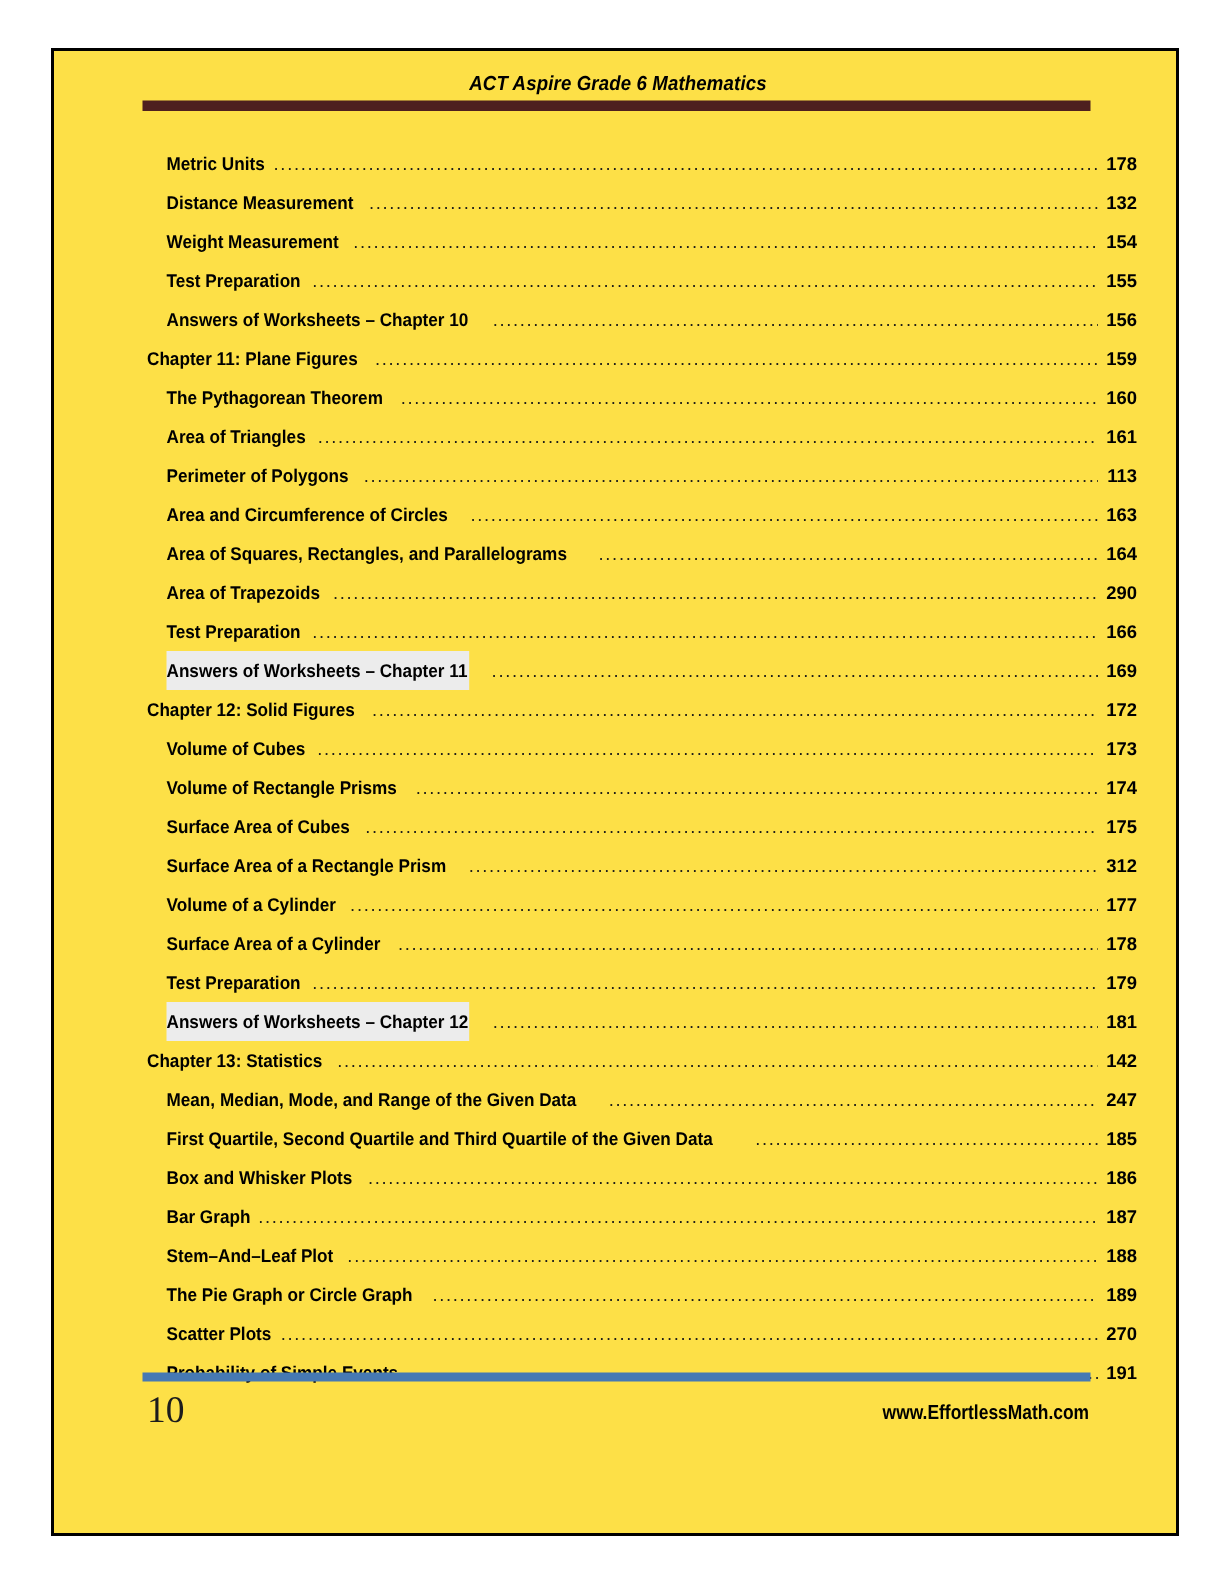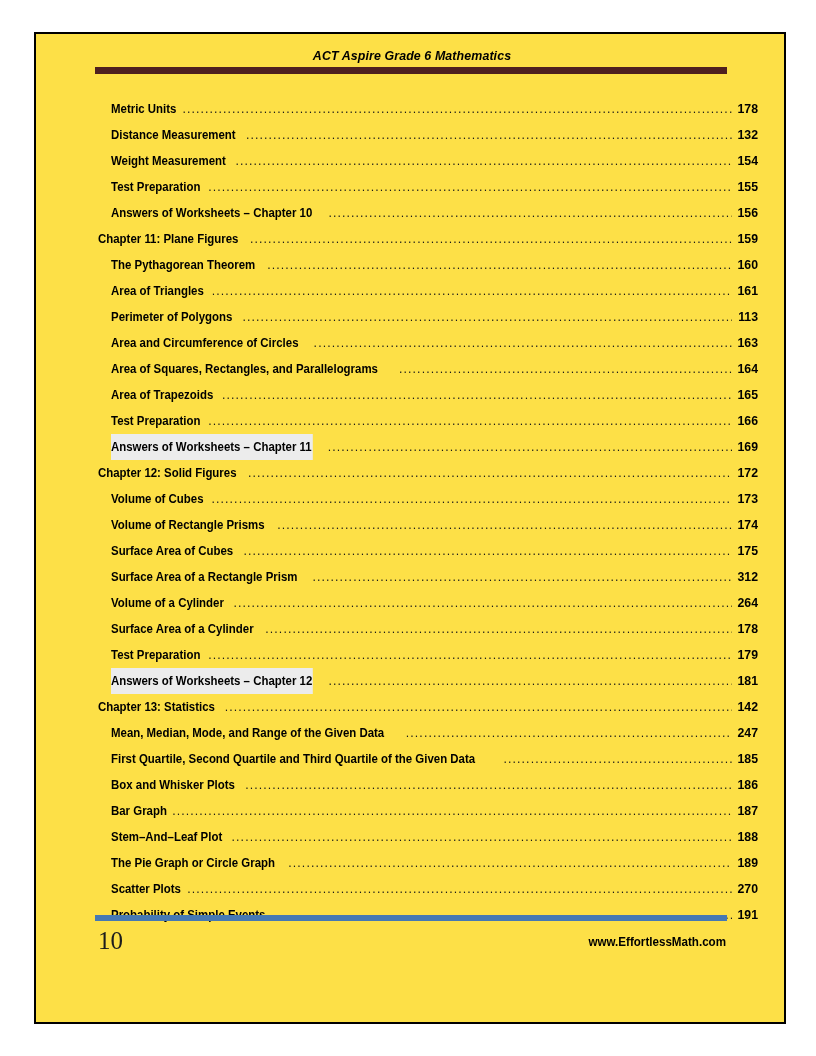--- a/index.html
+++ b/index.html
@@ -235,21 +235,21 @@
         <div class="toc-inner">
           <span class="toc-label">Area of Squares, Rectangles, and Parallelograms</span>
           <span class="toc-leader">...........................................................................................................................................................................................................................</span>
           <span class="toc-page">164</span>
         </div>
       </div>
       <div class="toc-row lvl-sub">
         <div class="toc-inner">
           <span class="toc-label">Area of Trapezoids</span>
           <span class="toc-leader">...........................................................................................................................................................................................................................</span>
-          <span class="toc-page">165</span>
+          <span class="toc-page">290</span>
         </div>
       </div>
       <div class="toc-row lvl-sub">
         <div class="toc-inner">
           <span class="toc-label">Test Preparation</span>
           <span class="toc-leader">...........................................................................................................................................................................................................................</span>
           <span class="toc-page">166</span>
         </div>
       </div>
       <div class="toc-row lvl-sub hl">
@@ -291,21 +291,21 @@
         <div class="toc-inner">
           <span class="toc-label">Surface Area of a Rectangle Prism</span>
           <span class="toc-leader">...........................................................................................................................................................................................................................</span>
           <span class="toc-page">312</span>
         </div>
       </div>
       <div class="toc-row lvl-sub">
         <div class="toc-inner">
           <span class="toc-label">Volume of a Cylinder</span>
           <span class="toc-leader">...........................................................................................................................................................................................................................</span>
-          <span class="toc-page">264</span>
+          <span class="toc-page">177</span>
         </div>
       </div>
       <div class="toc-row lvl-sub">
         <div class="toc-inner">
           <span class="toc-label">Surface Area of a Cylinder</span>
           <span class="toc-leader">...........................................................................................................................................................................................................................</span>
           <span class="toc-page">178</span>
         </div>
       </div>
       <div class="toc-row lvl-sub">

